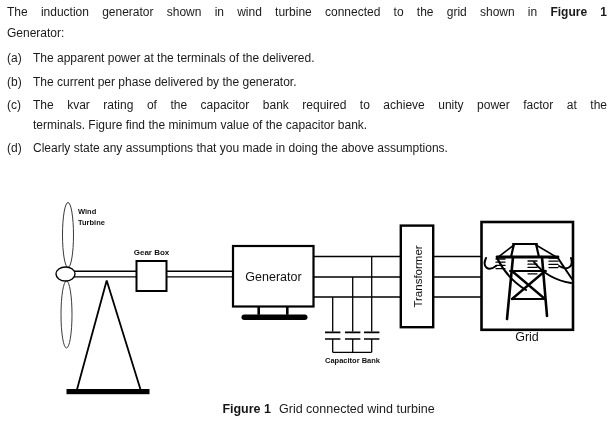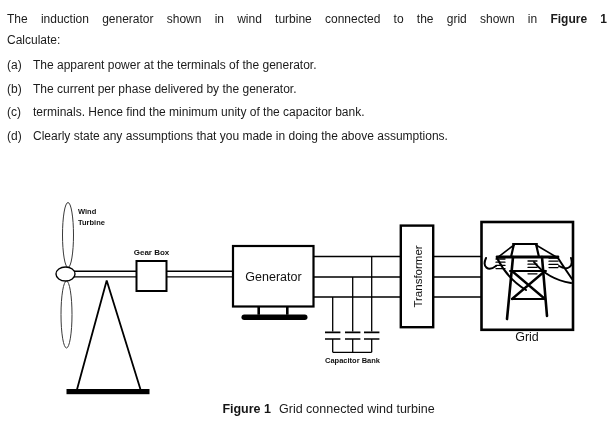--- a/index.html
+++ b/index.html
@@ -1,20 +1,20 @@
 <!DOCTYPE html>
 <html><head>
 <meta charset="utf-8">
 <style>
   html,body { margin:0; padding:0; background:#ffffff; }
   body {
     width:609px; height:427px; position:relative; overflow:hidden;
     font-family:"Liberation Sans", sans-serif; color:#1b1b1b;
   }
-  .text-block { position:absolute; top:9px; left:7px; right:2px; font-size:12px; }
+  .text-block { position:absolute; top:2px; left:7px; right:2px; font-size:12px; }
   .line { line-height:20.5px; white-space:normal; }
   .l-just { text-align:justify; text-align-last:justify; }
   .bold { font-weight:bold; }
   .q-list { margin-top:6px; }
   .q-item { display:flex; margin-top:4px; }
   .q-label { flex:0 0 26px; width:26px; line-height:19.5px; }
   .q-body { flex:1; }
   .q-line { line-height:19.5px; }
   .diagram { position:absolute; top:193px; left:0; width:609px; height:234px; }
   svg text { fill:#111111; font-family:"Liberation Sans", sans-serif; }
@@ -22,39 +22,40 @@
   .lbl-m  { font-size:12.5px; }
   .lbl-rot{ font-size:11.5px; }
   .cap-b  { font-size:12.5px; font-weight:bold; fill:#151515; }
   .cap-r  { font-size:12.5px; fill:#1b1b1b; }
 </style>
 </head>
 <body>
 
 <div class="text-block">
   <div class="line l-just"><span>The induction generator shown in wind turbine connected to the grid shown in</span> <span class="bold">Figure 1</span></div>
-  <div class="line">Calculate:</div>
+  <div class="line">Generator:</div>
 
   <div class="q-list">
     <div class="q-item">
       <div class="q-label">(a)</div>
       <div class="q-body">
-        <div class="q-line">The apparent power at the terminals of the generator.</div>
+        <div class="q-line">The apparent power at the terminals of the delivered.</div>
       </div>
     </div>
     <div class="q-item">
       <div class="q-label">(b)</div>
       <div class="q-body">
         <div class="q-line">The current per phase delivered by the generator.</div>
       </div>
     </div>
     <div class="q-item">
       <div class="q-label">(c)</div>
       <div class="q-body">
-        <div class="q-line">terminals. Hence find the minimum unity of the capacitor bank.</div>
+        <div class="q-line l-just">The kvar rating of the capacitor bank required to achieve unity power factor at the</div>
+        <div class="q-line">terminals. Figure find the minimum value of the capacitor bank.</div>
       </div>
     </div>
     <div class="q-item">
       <div class="q-label">(d)</div>
       <div class="q-body">
         <div class="q-line">Clearly state any assumptions that you made in doing the above assumptions.</div>
       </div>
     </div>
   </div>
 </div>

